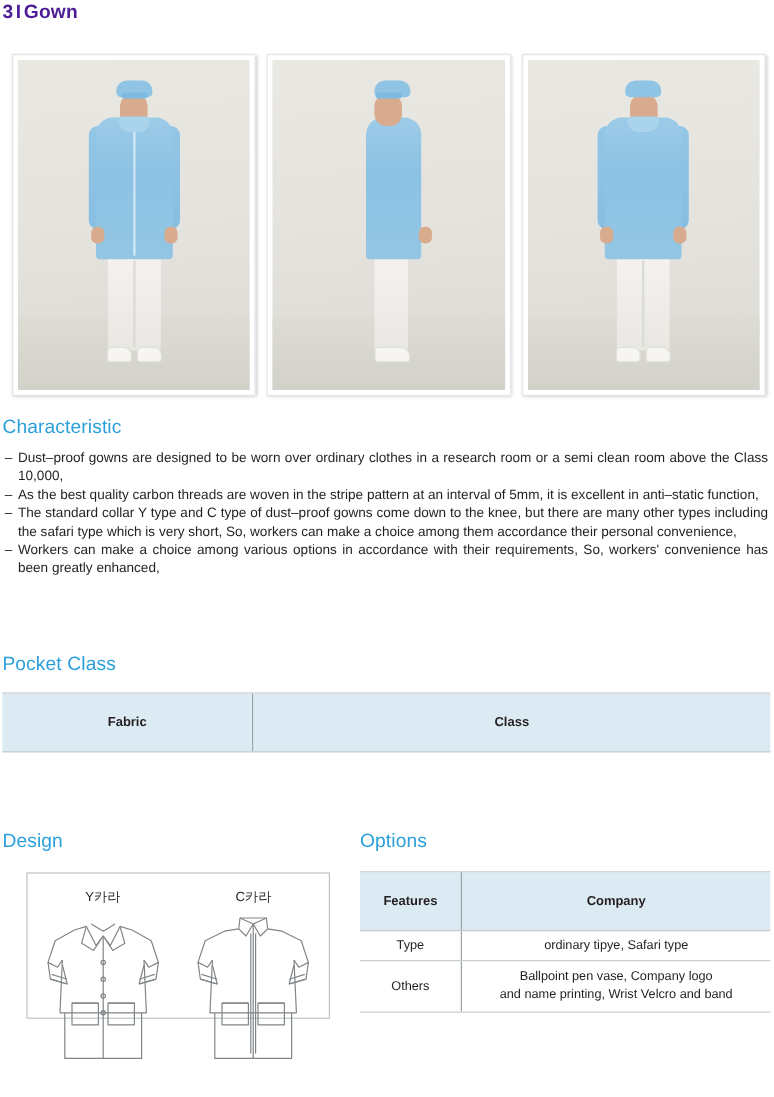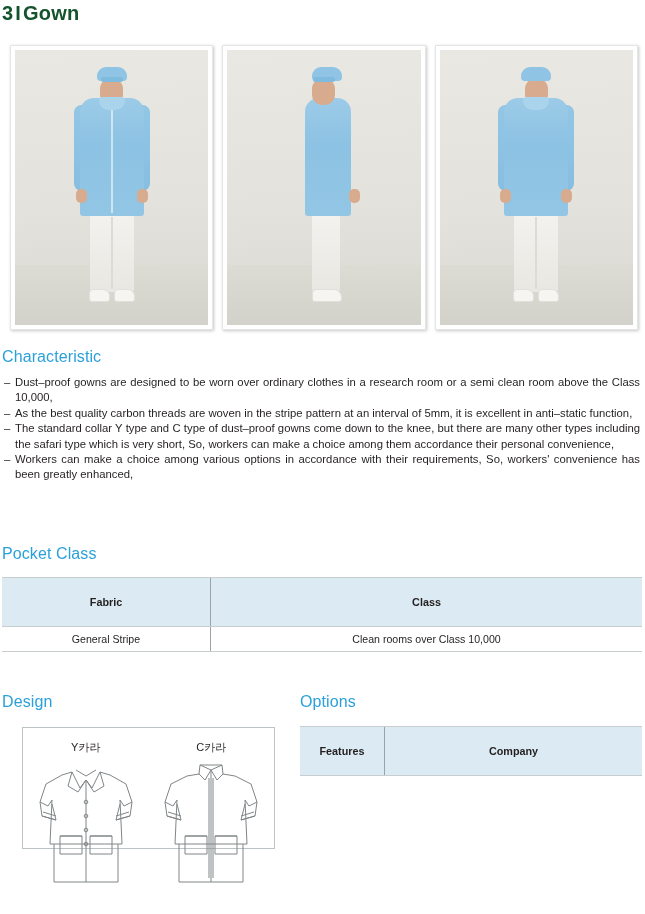--- a/index.html
+++ b/index.html
@@ -14,23 +14,23 @@
     font-family: "Liberation Sans", "DejaVu Sans", sans-serif;
     color: #231f20;
     overflow: hidden;
   }
 
   
   .page-title {
     position: absolute;
     left: 2px;
     top: 2px;
-    font-size: 20px;
+    font-size: 16px;
     font-weight: bold;
-    color: #14532d;
+    color: #4c1d95;
     letter-spacing: 0.2px;
     white-space: nowrap;
   }
   .page-title .bar {
     font-weight: bold;
     padding: 0 2px;
   }
 
   
   .photo-strip {
@@ -347,24 +347,20 @@
 
 <div class="fabric-table-wrap">
   <table class="doc-table">
     <thead>
       <tr>
         <th class="fab-name">Fabric</th>
         <th class="divider">Class</th>
       </tr>
     </thead>
     <tbody>
-      <tr>
-        <td class="fab-name">General Stripe</td>
-        <td class="divider">Clean rooms over Class 10,000</td>
-      </tr>
     </tbody>
   </table>
 </div>
 
 <div class="sec-head" style="left:2px; top:693px;">Design</div>
 
 <div class="design-box">
 
   <div class="design-cell left">
     <div class="design-label">Y카라</div>
@@ -441,15 +437,26 @@
 
 <div class="options-table-wrap">
   <table class="doc-table">
     <thead>
       <tr>
         <th class="opt-feature">Features</th>
         <th class="divider">Company</th>
       </tr>
     </thead>
     <tbody>
+      <tr>
+        <td class="opt-feature">Type</td>
+        <td class="divider">ordinary tipye, Safari type</td>
+      </tr>
+      <tr>
+        <td class="opt-feature">Others</td>
+        <td class="divider two-line">
+          <div>Ballpoint pen vase, Company logo</div>
+          <div>and name printing, Wrist Velcro and band</div>
+        </td>
+      </tr>
     </tbody>
   </table>
 </div>
 
 </body></html>

